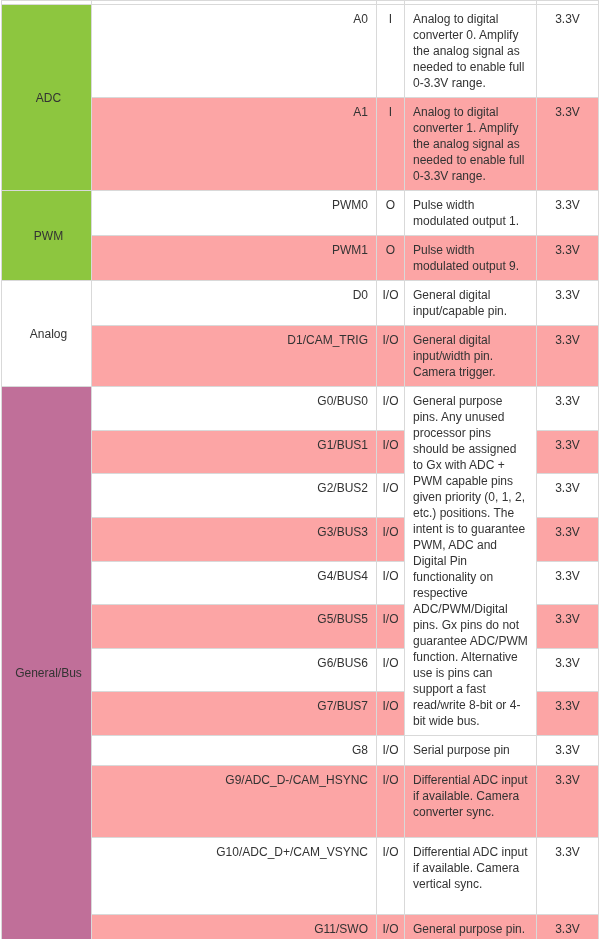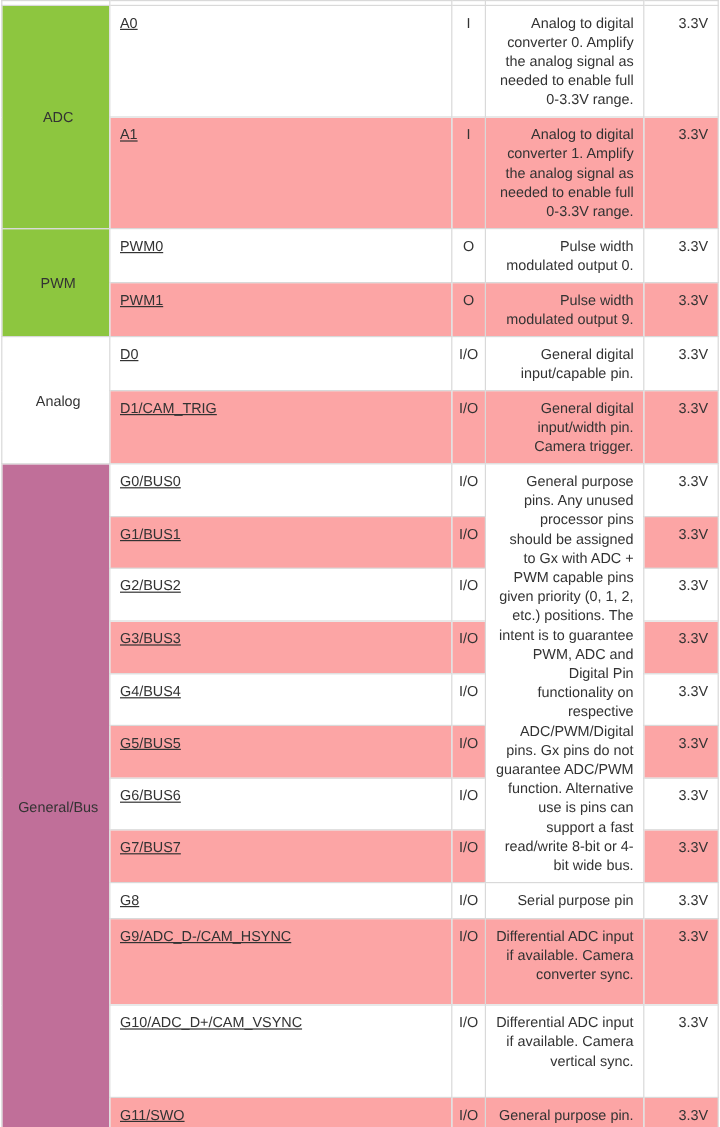--- a/index.html
+++ b/index.html
@@ -29,24 +29,24 @@
   tr.r-alt td { background: #fca5a5; }
   td.cat {
     text-align: center;
     vertical-align: middle;
     color: #333333;
     padding-left: 12px;
   }
   td.g-green { background: #8dc63f !important; }
   td.g-mauve { background: #c06f99 !important; }
   td.g-white { background: #ffffff !important; }
-  td.pin  { text-align: left; text-decoration: underline; }
+  td.pin  { text-align: right; }
   td.dir  { text-align: center; padding: 6px 2px; }
-  td.volt { text-align: right; }
-  td.desc { text-align: right; }
+  td.volt { text-align: center; }
+  td.desc { text-align: left; }
   td.desc-merged { background: #ffffff !important; }
   tr.sliver td { padding: 0; height: 3px; background: #ffffff; }
   tr.rh-86 { height: 86px; }
   tr.rh-92 { height: 92px; }
   tr.rh-44 { height: 44px; }
   tr.rh-42 { height: 42px; }
   tr.rh-60 { height: 60px; }
   tr.rh-30 { height: 30px; }
   tr.rh-72 { height: 72px; }
   tr.rh-77 { height: 77px; }
@@ -84,21 +84,21 @@
     <td class="pin">A1</td>
     <td class="dir">I</td>
     <td class="desc">Analog to digital converter 1. Amplify the analog signal as needed to enable full 0-3.3V range.</td>
     <td class="volt">3.3V</td>
   </tr>
 
   <tr class="rh-44">
     <td class="cat g-green" rowspan="2">PWM</td>
     <td class="pin">PWM0</td>
     <td class="dir">O</td>
-    <td class="desc">Pulse width modulated output 0.</td>
+    <td class="desc">Pulse width modulated output 1.</td>
     <td class="volt">3.3V</td>
   </tr>
   <tr class="r-alt rh-42">
     <td class="pin">PWM1</td>
     <td class="dir">O</td>
     <td class="desc">Pulse width modulated output 9.</td>
     <td class="volt">3.3V</td>
   </tr>
 
   <tr class="rh-42">

